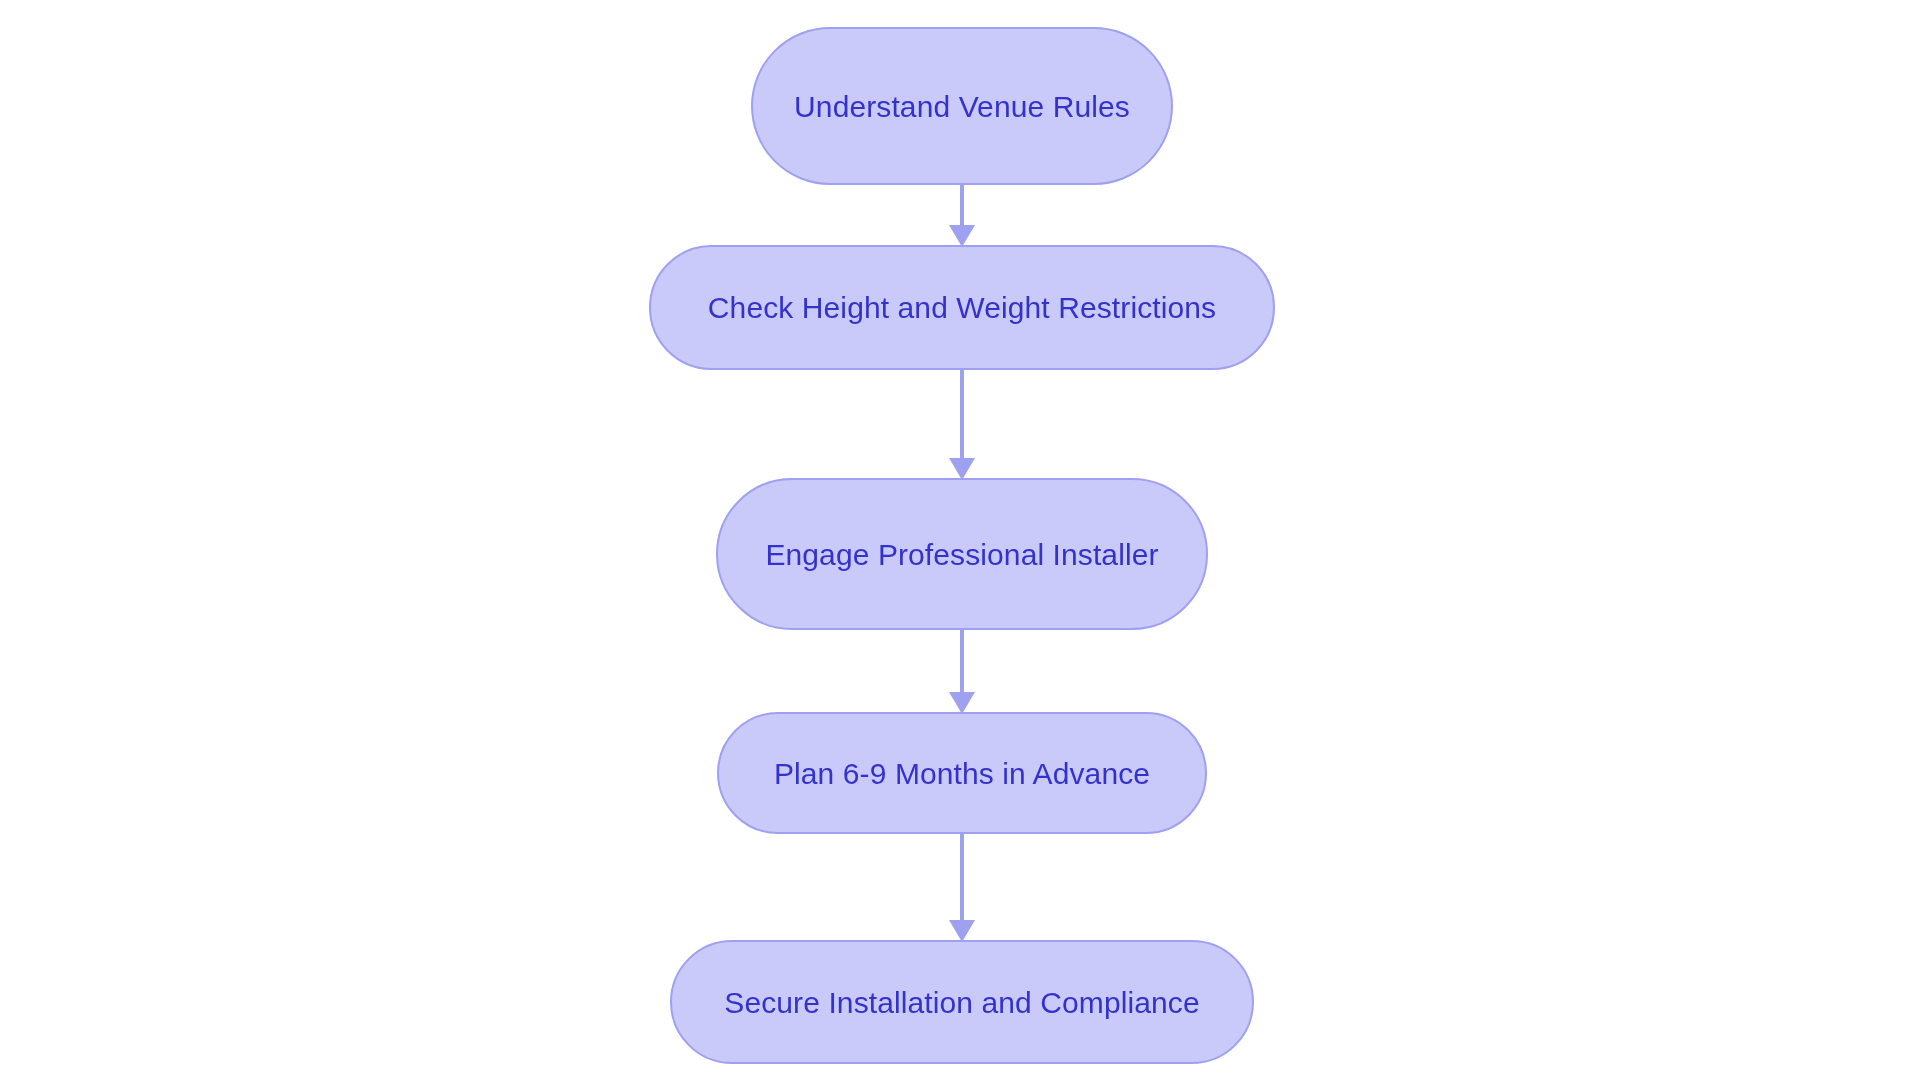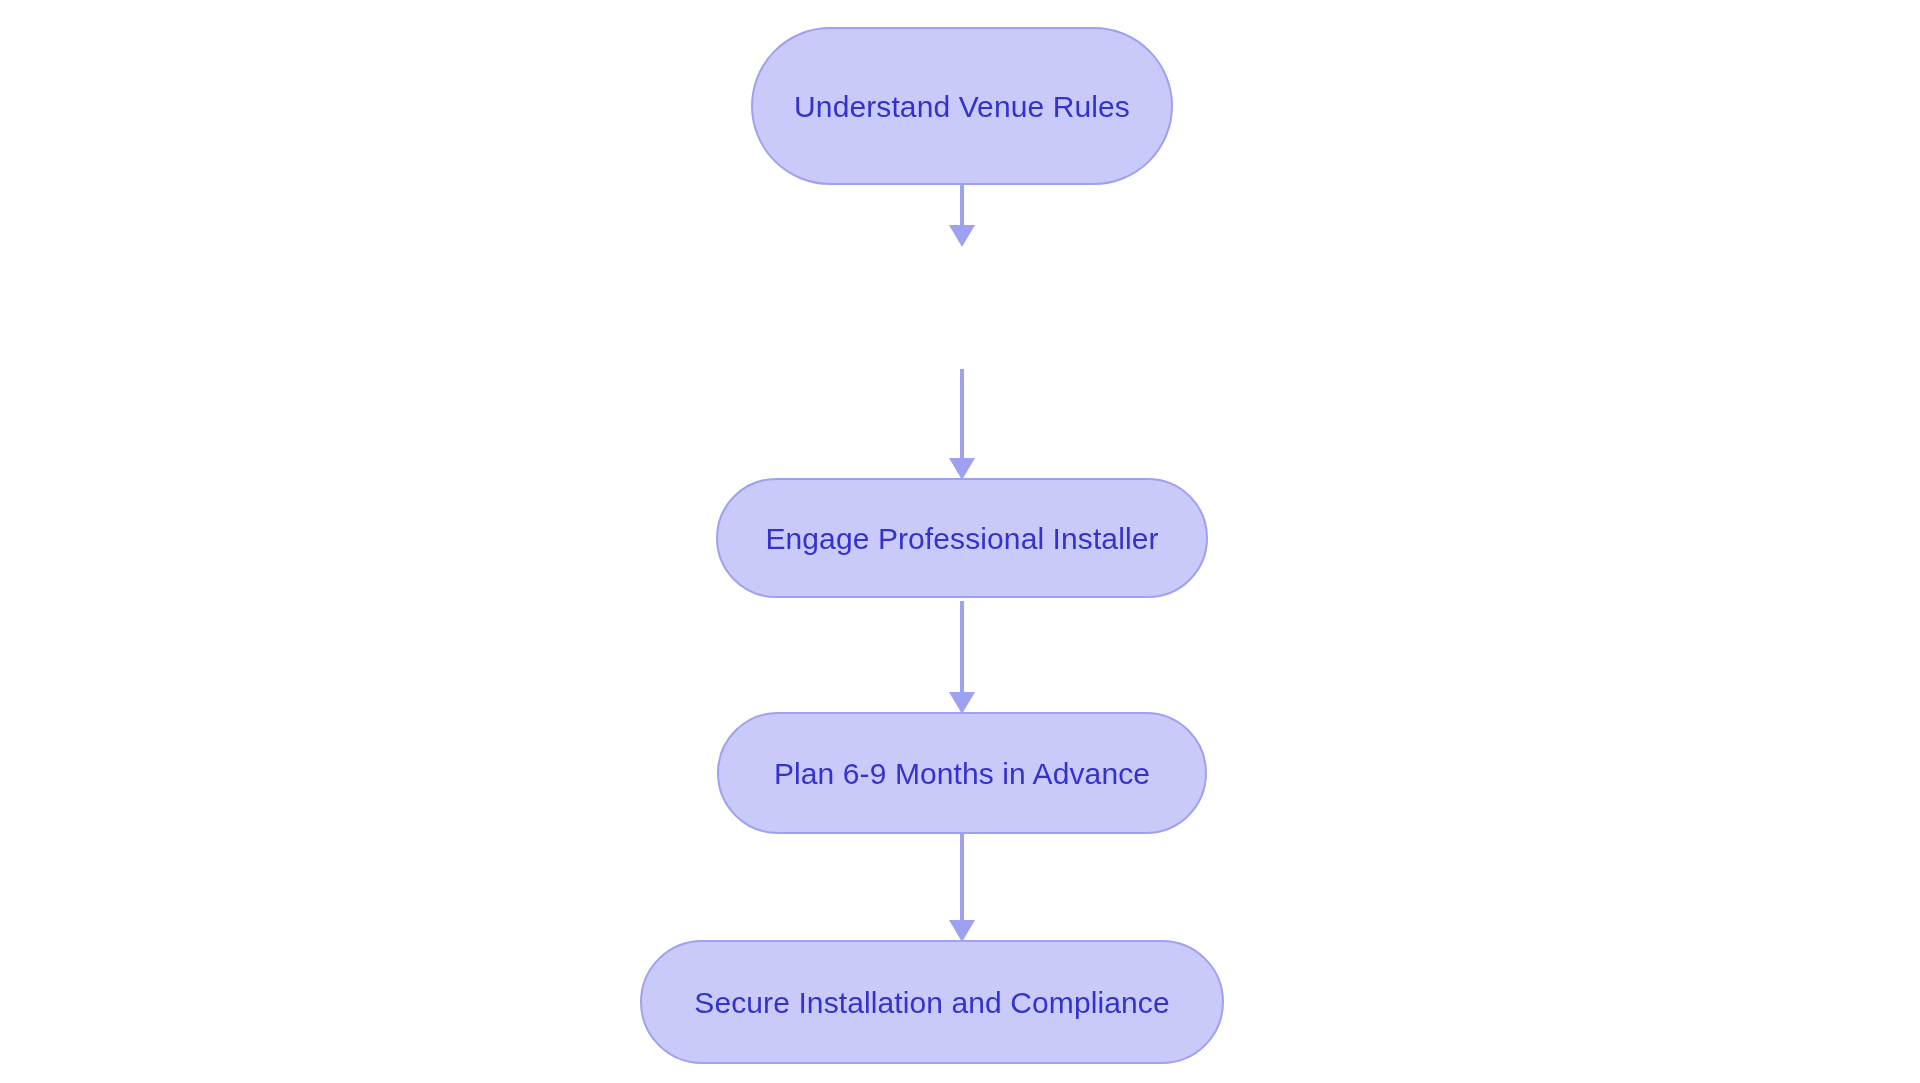--- a/index.html
+++ b/index.html
@@ -41,23 +41,23 @@
     line-height: 1.1;
     letter-spacing: 0.1px;
     white-space: nowrap;
     text-align: center;
     user-select: none;
   }
 
   
   #node-0 { left: 962px; top: 15px;  width: 422px; height: 158px; margin-top: 12px; }
   #node-1 { left: 962px; top: 245px; width: 626px; height: 125px; }
-  #node-2 { left: 962px; top: 478px; width: 492px; height: 120px; }
+  #node-2 { left: 962px; top: 478px; width: 492px; height: 152px; }
   #node-3 { left: 962px; top: 712px; width: 490px; height: 122px; }
-  #node-4 { left: 932px; top: 940px; width: 584px; height: 124px; }
+  #node-4 { left: 962px; top: 940px; width: 584px; height: 124px; }
 
   
   .connector {
     position: absolute;
     left: 962px;
     transform: translateX(-50%);
     width: 30px;
     z-index: 1;
   }
   .connector .line {
@@ -96,20 +96,23 @@
 
   <div class="node" id="node-0">
     <span class="node-label">Understand Venue Rules</span>
   </div>
 
   <div class="connector" id="conn-0">
     <div class="line"></div>
     <div class="arrowhead"></div>
   </div>
 
+  <div class="node" id="node-1">
+    <span class="node-label">Check Height and Weight Restrictions</span>
+  </div>
 
   <div class="connector" id="conn-1">
     <div class="line"></div>
     <div class="arrowhead"></div>
   </div>
 
   <div class="node" id="node-2">
     <span class="node-label">Engage Professional Installer</span>
   </div>
 

